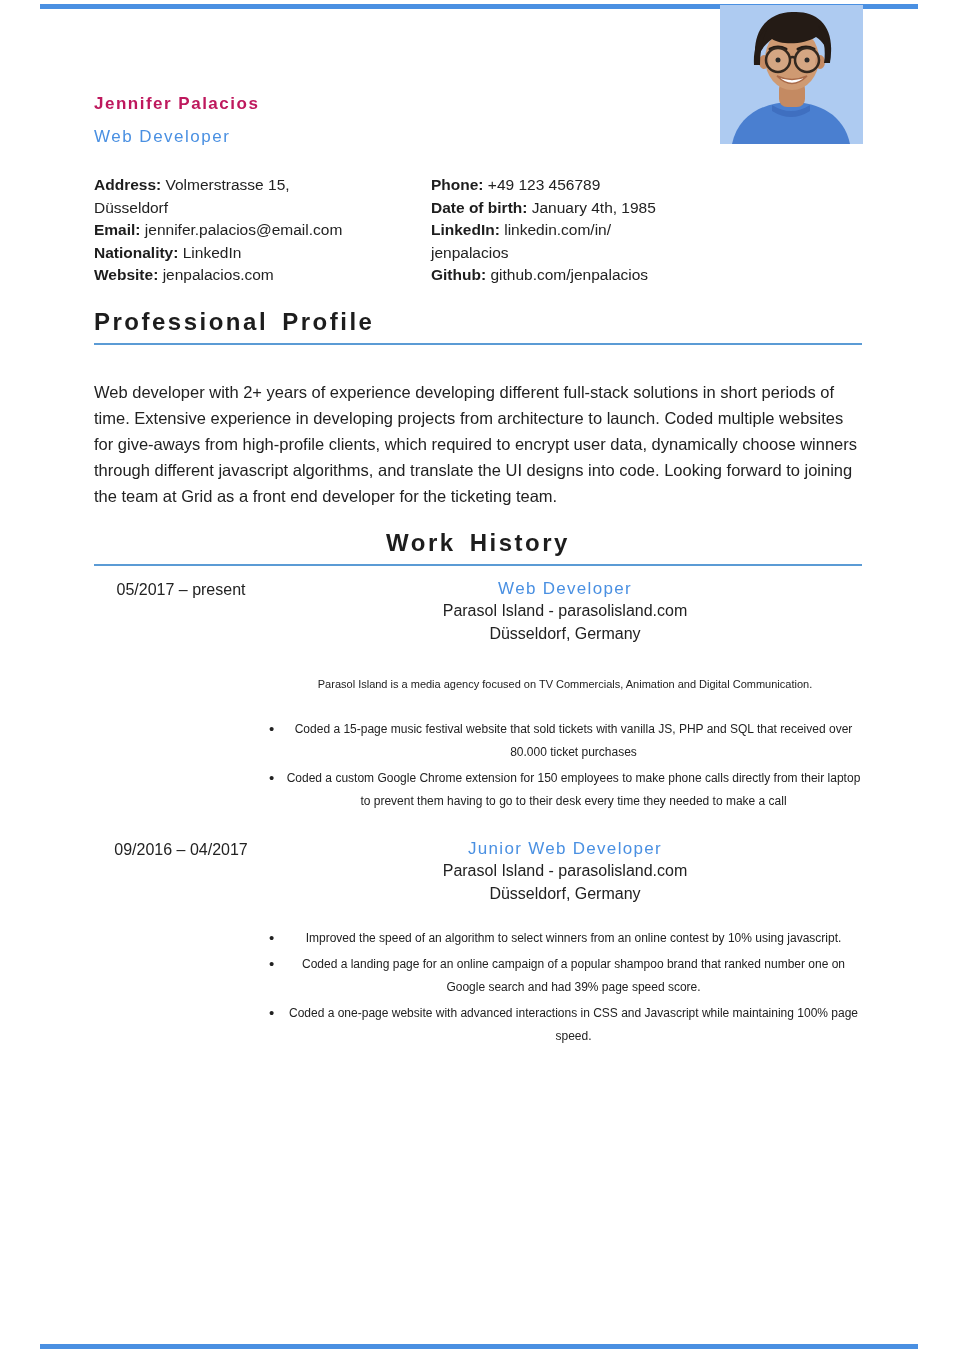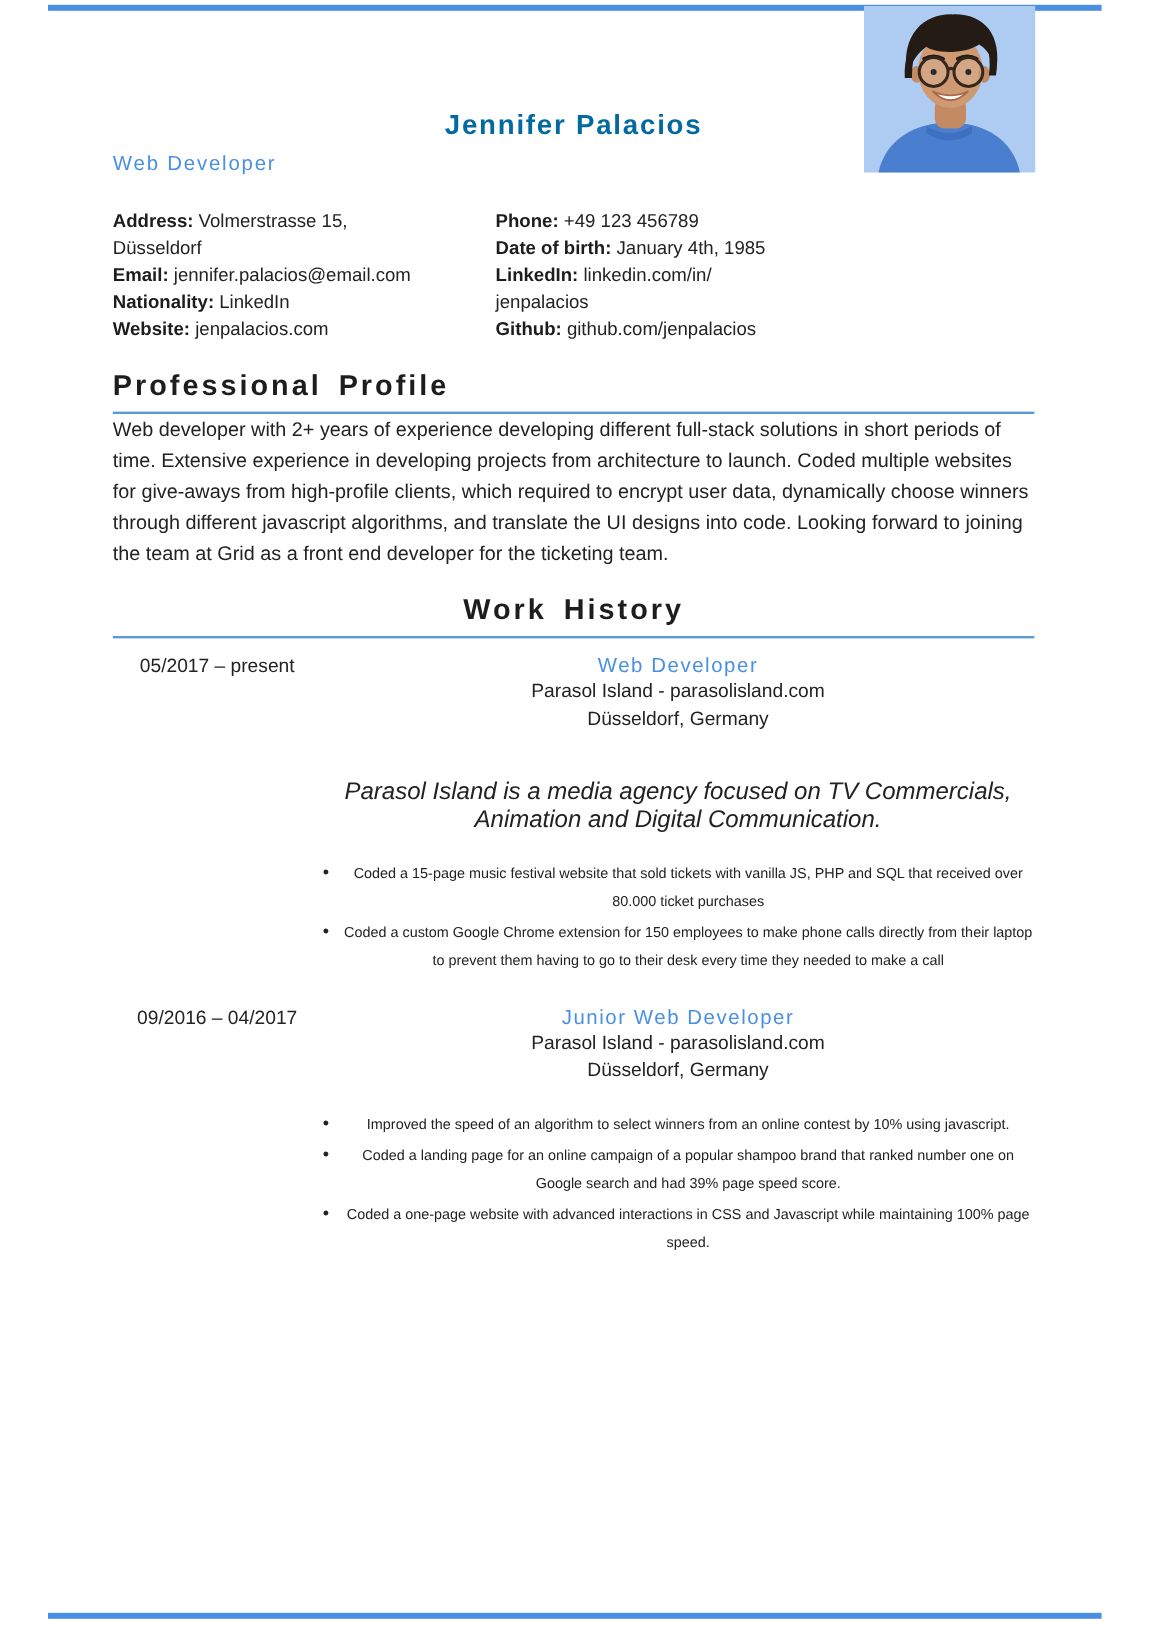--- a/index.html
+++ b/index.html
@@ -16,58 +16,58 @@
     background: var(--accent, #4a90e2);
   }
   .page-divider.top { top: 4px; }
   .page-divider.bottom { top: 1344px; }
 
   .content { position: absolute; left: 94px; top: 0; width: 768px; }
 
   
   .header { margin-top: 88px; }
   .name {
-    font-size: 23px; font-weight: bold; color: #0369a1;
-    letter-spacing: 1.5px; line-height: 32px; text-align: center;
+    font-size: 17px; font-weight: bold; color: #be185d;
+    letter-spacing: 1.5px; line-height: 32px;
   }
   .subtitle {
     margin-top: 7px; font-size: 17px; line-height: 20px;
     color: var(--accent, #4a90e2); letter-spacing: 1.5px;
   }
   .photo {
     position: absolute; left: 626px; top: 5px;
     width: 143px; height: 139px; overflow: hidden;
   }
 
   
-  .contact { margin-top: 27px; display: grid; grid-template-columns: 319px 258px; }
+  .contact { margin-top: 27px; display: grid; grid-template-columns: 319px 258px; gap: 18px; }
   .contact .item { font-size: 15.5px; line-height: 22.5px; }
   .contact .col { padding-right: 20px; }
   .contact .lbl { font-weight: bold; color: #1d1d1d; }
   .contact .val { white-space: pre-wrap; overflow-wrap: anywhere; }
 
   
   .section-heading {
     font-size: 24px; line-height: 24px; font-weight: bold; color: #1d1d1d;
     letter-spacing: 2.5px; word-spacing: 5px;
   }
   .section-rule { height: 2px; background: var(--rule, #5b9bd5); margin-top: 9px; }
   .section.profile { margin-top: 23px; }
-  .profile-text { font-size: 16.5px; line-height: 26px; }
+  .profile-text { margin-top: 34px; font-size: 16.5px; line-height: 26px; }
 
   .section.work { margin-top: 22px; text-align: center; }
   .entry { display: grid; grid-template-columns: 174px 1fr; margin-top: 13px; }
   .entry + .entry { margin-top: 26px; }
   .entry-dates { font-size: 16px; line-height: 20px; padding-top: 1px; }
   .entry-title {
     font-size: 17px; line-height: 20px; color: var(--accent, #4a90e2);
     letter-spacing: 1.3px;
   }
   .entry-sub { font-size: 16px; line-height: 23px; }
-  .entry-desc { margin-top: 38px; font-size: 20px; line-height: 23px; font-style: italic; }
+  .entry-desc { margin-top: 28px; font-size: 11px; line-height: 23px; }
   ul.bullets { margin-top: 22px; list-style: none; }
   ul.bullets li {
     position: relative; padding-left: 17px;
     font-size: 12px; line-height: 23px;
   }
   ul.bullets li + li { margin-top: 3px; }
   ul.bullets li::before {
     content: "\2022";
     position: absolute; left: 1px; top: -1px;
     font-size: 15px; color: #222;

